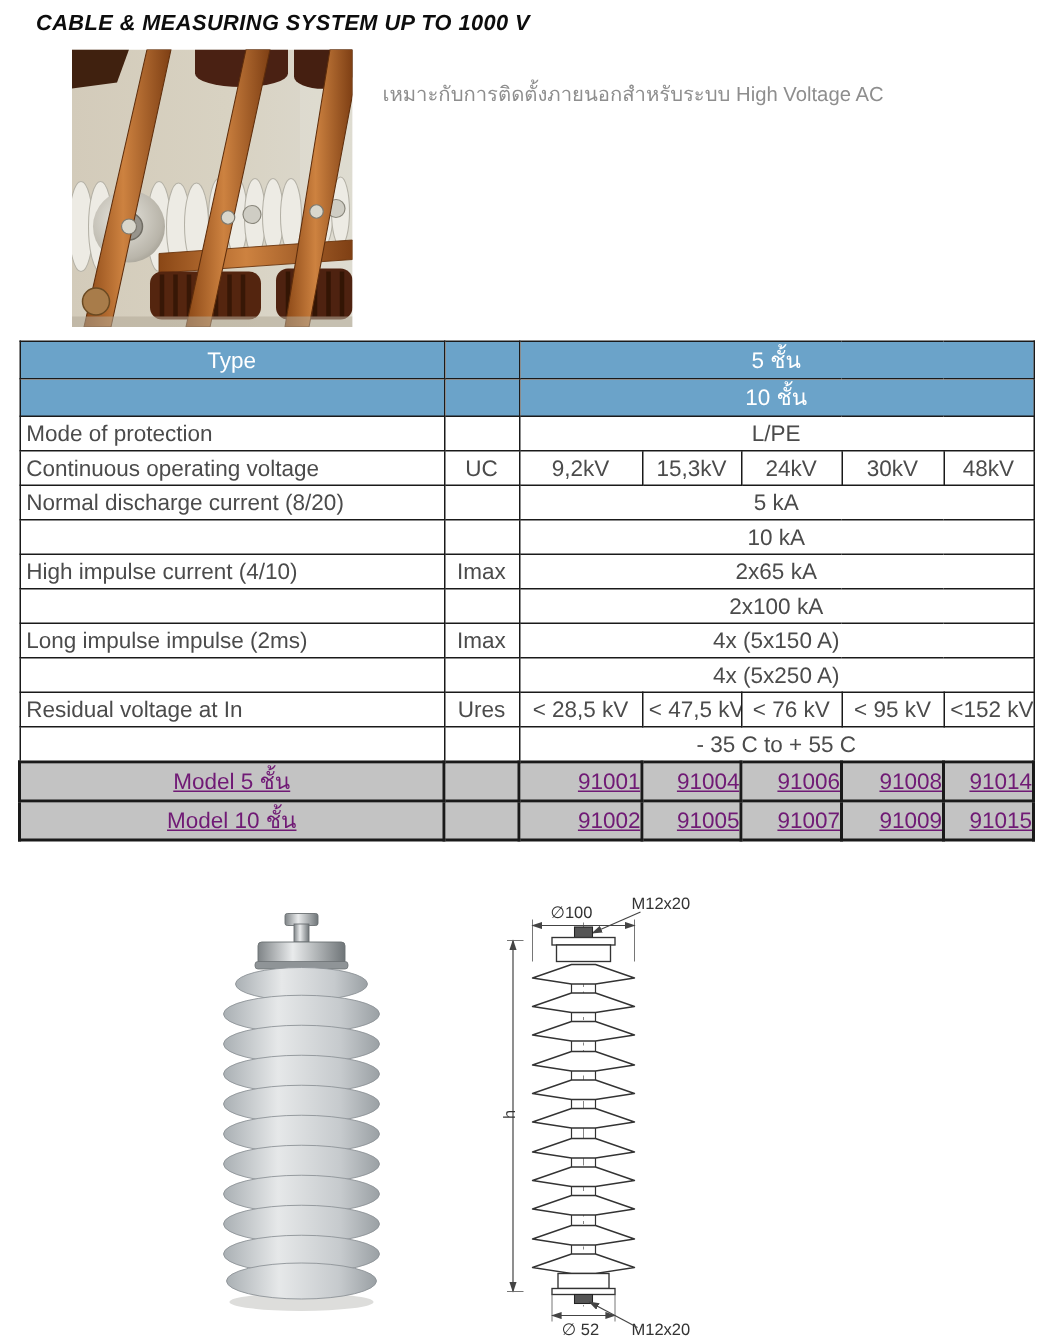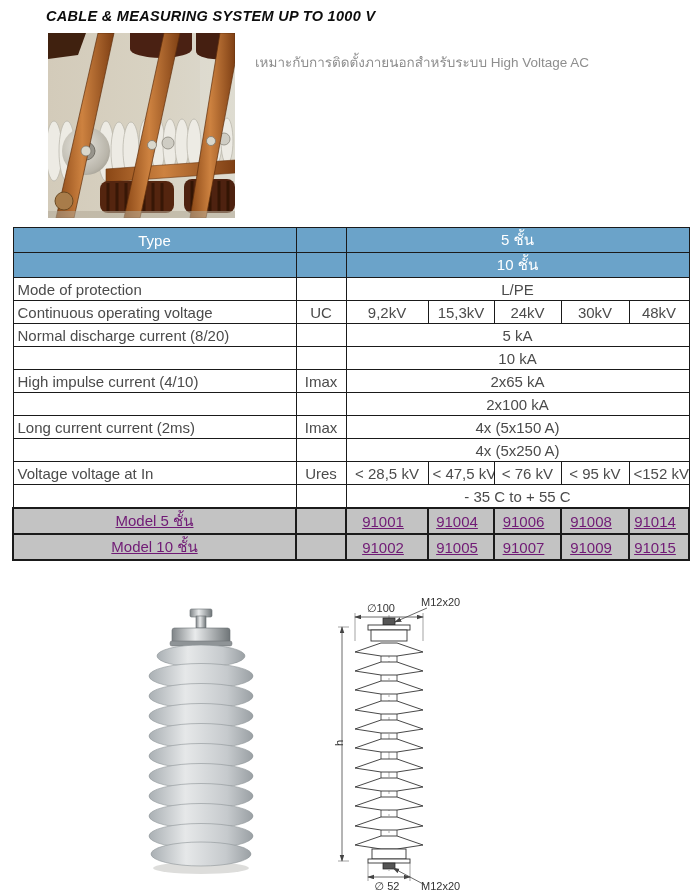--- a/index.html
+++ b/index.html
@@ -1,36 +1,36 @@
 <!DOCTYPE html>
 <html style="--hdr-bg: #6BA3C9; --model-bg: #C3C3C3; --border-c: #1a1a1a;"><head>
 <meta charset="utf-8">
 <style>
   html,body{margin:0;padding:0;background:#fff;}
   .page{position:relative;width:700px;height:893px;background:#ffffff;overflow:hidden;
         font-family:"Liberation Sans",sans-serif;}
 
-  .doc-title{position:absolute;left:46px;top:8px;font-size:14.5px;font-weight:bold;
+  .doc-title{position:absolute;left:24px;top:8px;font-size:14.5px;font-weight:bold;
              font-style:italic;color:#0d0d0d;letter-spacing:.3px;}
 
   .photo{position:absolute;left:48px;top:33px;width:187px;height:185px;}
   .intro{position:absolute;left:255px;top:52px;width:440px;font-size:13.5px;
          color:#8e8e8e;line-height:21px;}
 
   table.spec{position:absolute;left:12px;top:227px;width:676px;border-collapse:collapse;
              table-layout:fixed;font-size:15px;color:#4b4b4b;}
   table.spec td{border:1px solid var(--border-c,#1a1a1a);height:22px;padding:0 4px;
                 overflow:hidden;white-space:nowrap;}
   td.lbl{text-align:left;padding-left:8px;}
   td.c{text-align:center;}
   td.sym{text-align:center;}
   td.val{text-align:center;}
   tr.hdr td{background:var(--hdr-bg,#6BA3C9);color:#ffffff;}
   tr.model td{background:var(--model-bg,#C3C3C3);border-width:2px;color:#701a75;text-decoration:underline;}
-  tr.model td.num{text-align:center;padding-right:12px;}
+  tr.model td.num{text-align:right;padding-right:0;}
 
   .arrester-photo{position:absolute;left:141px;top:608px;width:120px;height:268px;}
   .tech-drawing{position:absolute;left:335px;top:595px;width:132px;height:298px;}
 
   svg text{font-family:"Liberation Sans",sans-serif;}
 </style>
 </head>
 <body>
 
 <div class="page">
@@ -171,31 +171,31 @@
         <td class="lbl">High impulse current (4/10)</td>
         <td class="sym">Imax</td>
         <td class="val" colspan="5">2x65 kA</td>
       </tr>
       <tr>
         <td class="lbl"></td>
         <td class="sym"></td>
         <td class="val" colspan="5">2x100 kA</td>
       </tr>
       <tr>
-        <td class="lbl">Long current current  (2ms)</td>
+        <td class="lbl">Long impulse impulse  (2ms)</td>
         <td class="sym">Imax</td>
         <td class="val" colspan="5">4x (5x150 A)</td>
       </tr>
       <tr>
         <td class="lbl"></td>
         <td class="sym"></td>
         <td class="val" colspan="5">4x (5x250 A)</td>
       </tr>
       <tr>
-        <td class="lbl">Voltage voltage at In</td>
+        <td class="lbl">Residual voltage at In</td>
         <td class="sym">Ures</td>
         <td class="val">&lt; 28,5 kV</td>
         <td class="val">&lt; 47,5 kV</td>
         <td class="val">&lt; 76 kV</td>
         <td class="val">&lt; 95 kV</td>
         <td class="val">&lt;152 kV</td>
       </tr>
       <tr>
         <td class="lbl"></td>
         <td class="sym"></td>

